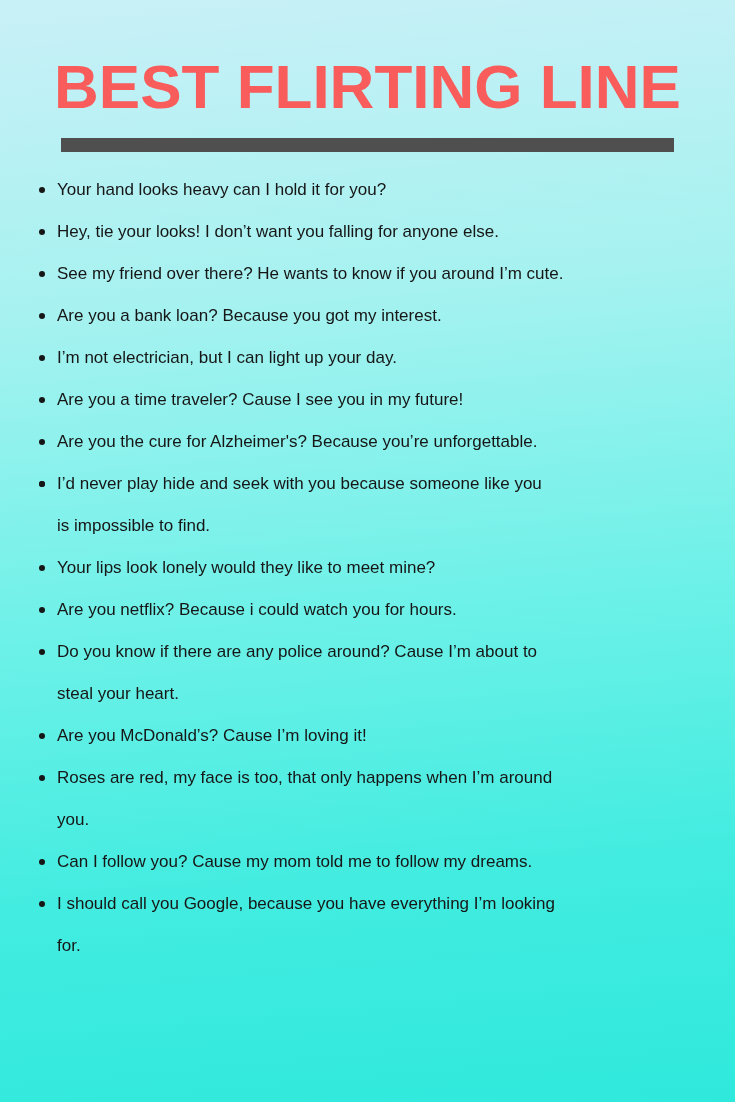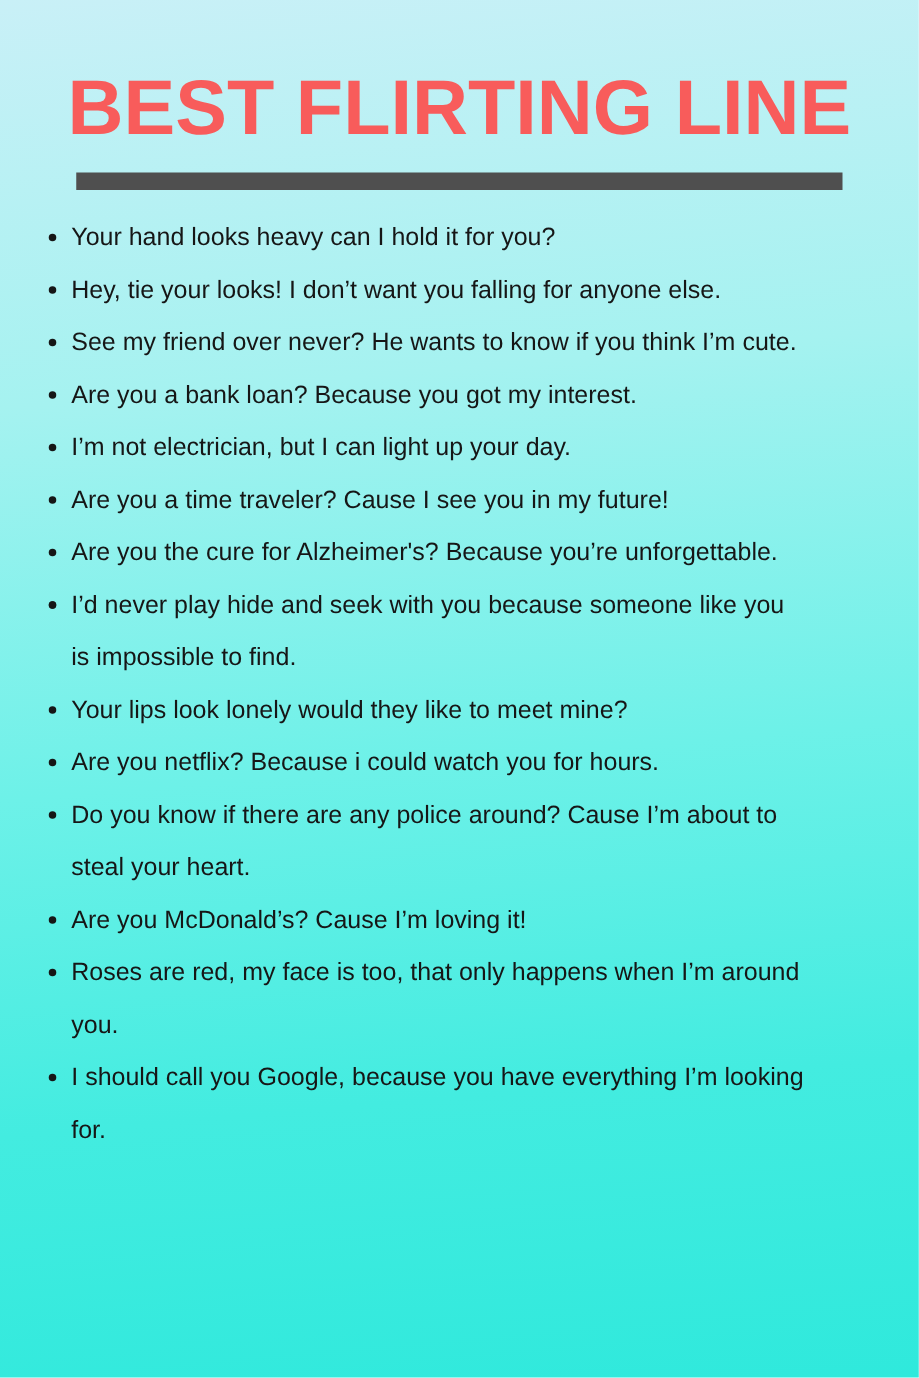--- a/index.html
+++ b/index.html
@@ -37,21 +37,21 @@
   }
   .lines-list {
     list-style: none;
     margin: 17px 0 0 0;
     padding: 0;
   }
   .lines-list li {
     position: relative;
     padding-left: 57px;
     padding-right: 42px;
-    font-size: 20px;
+    font-size: 17px;
     line-height: 42px;
     color: #161616;
   }
   .bullet-dot {
     position: absolute;
     left: 39px;
     top: 18px;
     width: 6px;
     height: 6px;
     border-radius: 50%;
@@ -76,21 +76,21 @@
         <span class="line-text">Your hand looks heavy can I hold it for you?</span>
       </li>
 
       <li>
         <span class="bullet-dot"></span>
         <span class="line-text">Hey, tie your looks! I don’t want you falling for anyone else.</span>
       </li>
 
       <li>
         <span class="bullet-dot"></span>
-        <span class="line-text">See my friend over never? He wants to know if you think I’m cute.</span>
+        <span class="line-text">See my friend over there? He wants to know if you around I’m cute.</span>
       </li>
 
       <li>
         <span class="bullet-dot"></span>
         <span class="line-text">Are you a bank loan? Because you got my interest.</span>
       </li>
 
       <li>
         <span class="bullet-dot"></span>
         <span class="line-text">I’m not electrician, but I can light up your day.</span>
@@ -138,20 +138,24 @@
         <span class="line-text">Are you McDonald’s? Cause I’m loving it!</span>
       </li>
 
       <li>
         <span class="bullet-dot"></span>
         <span class="line-text">Roses are red, my face is too, that only happens when I’m around
 you.</span>
       </li>
 
 
+      <li>
+        <span class="bullet-dot"></span>
+        <span class="line-text">Can I follow you? Cause my mom told me to follow my dreams.</span>
+      </li>
 
       <li>
         <span class="bullet-dot"></span>
         <span class="line-text">I should call you Google, because you have everything I’m looking
 for.</span>
       </li>
     </ul>
 </div>
 
 </body></html>

